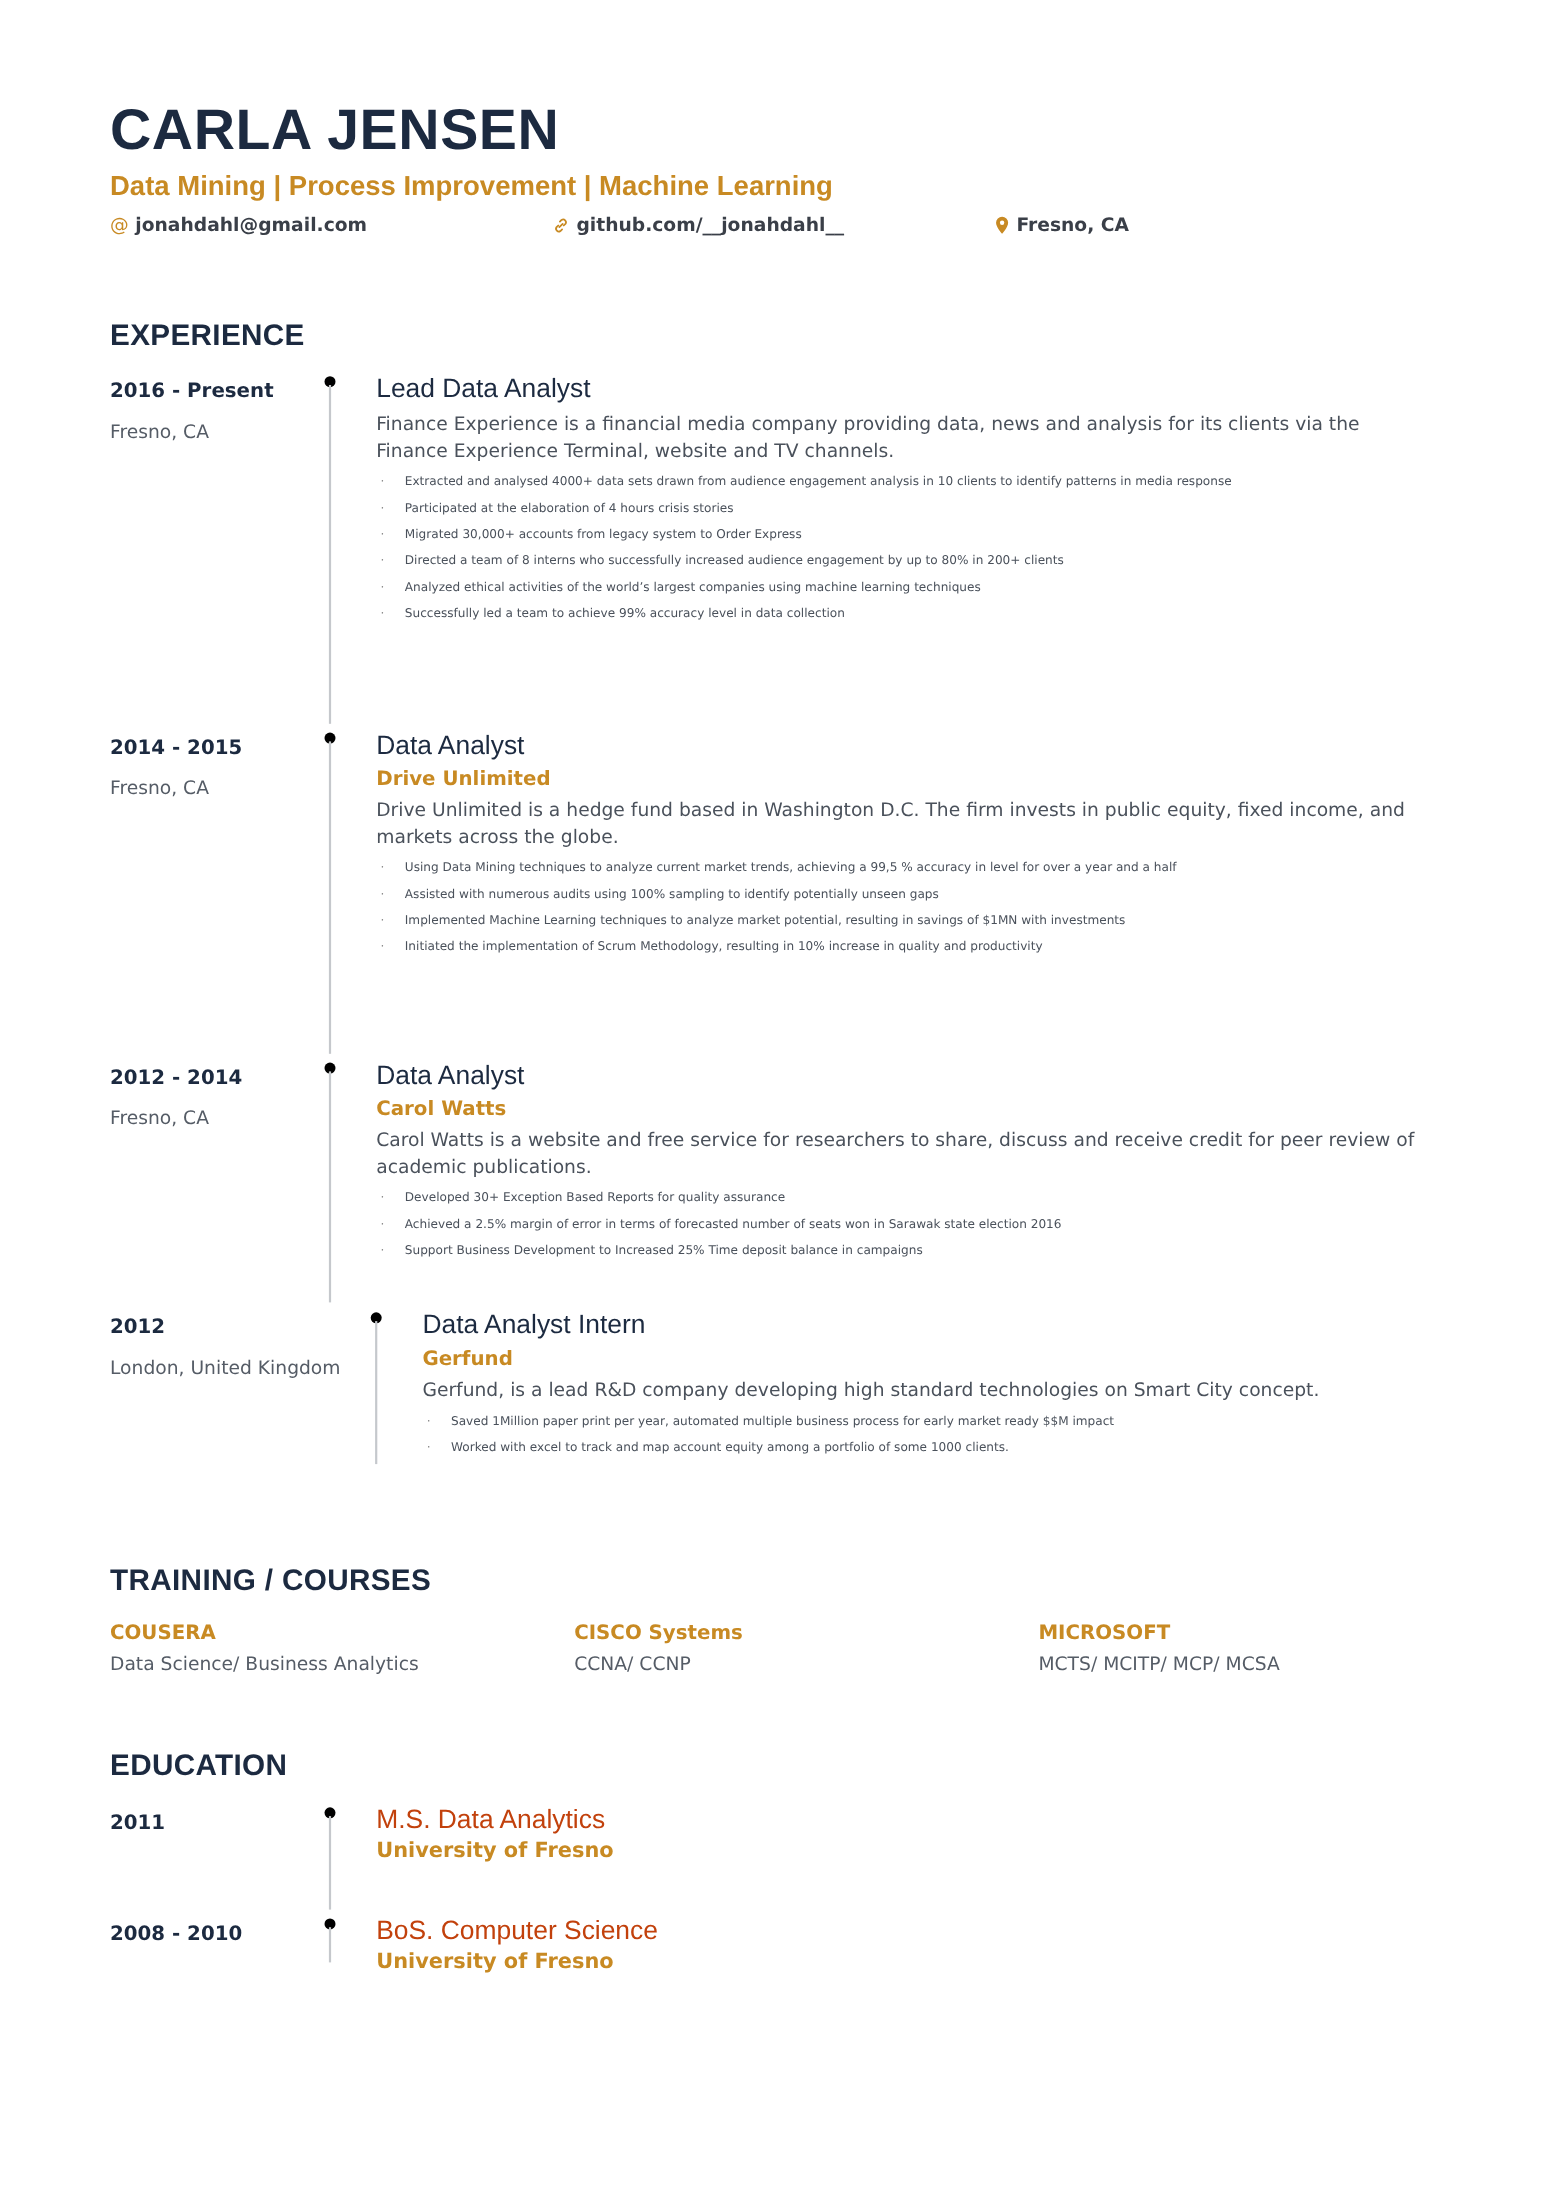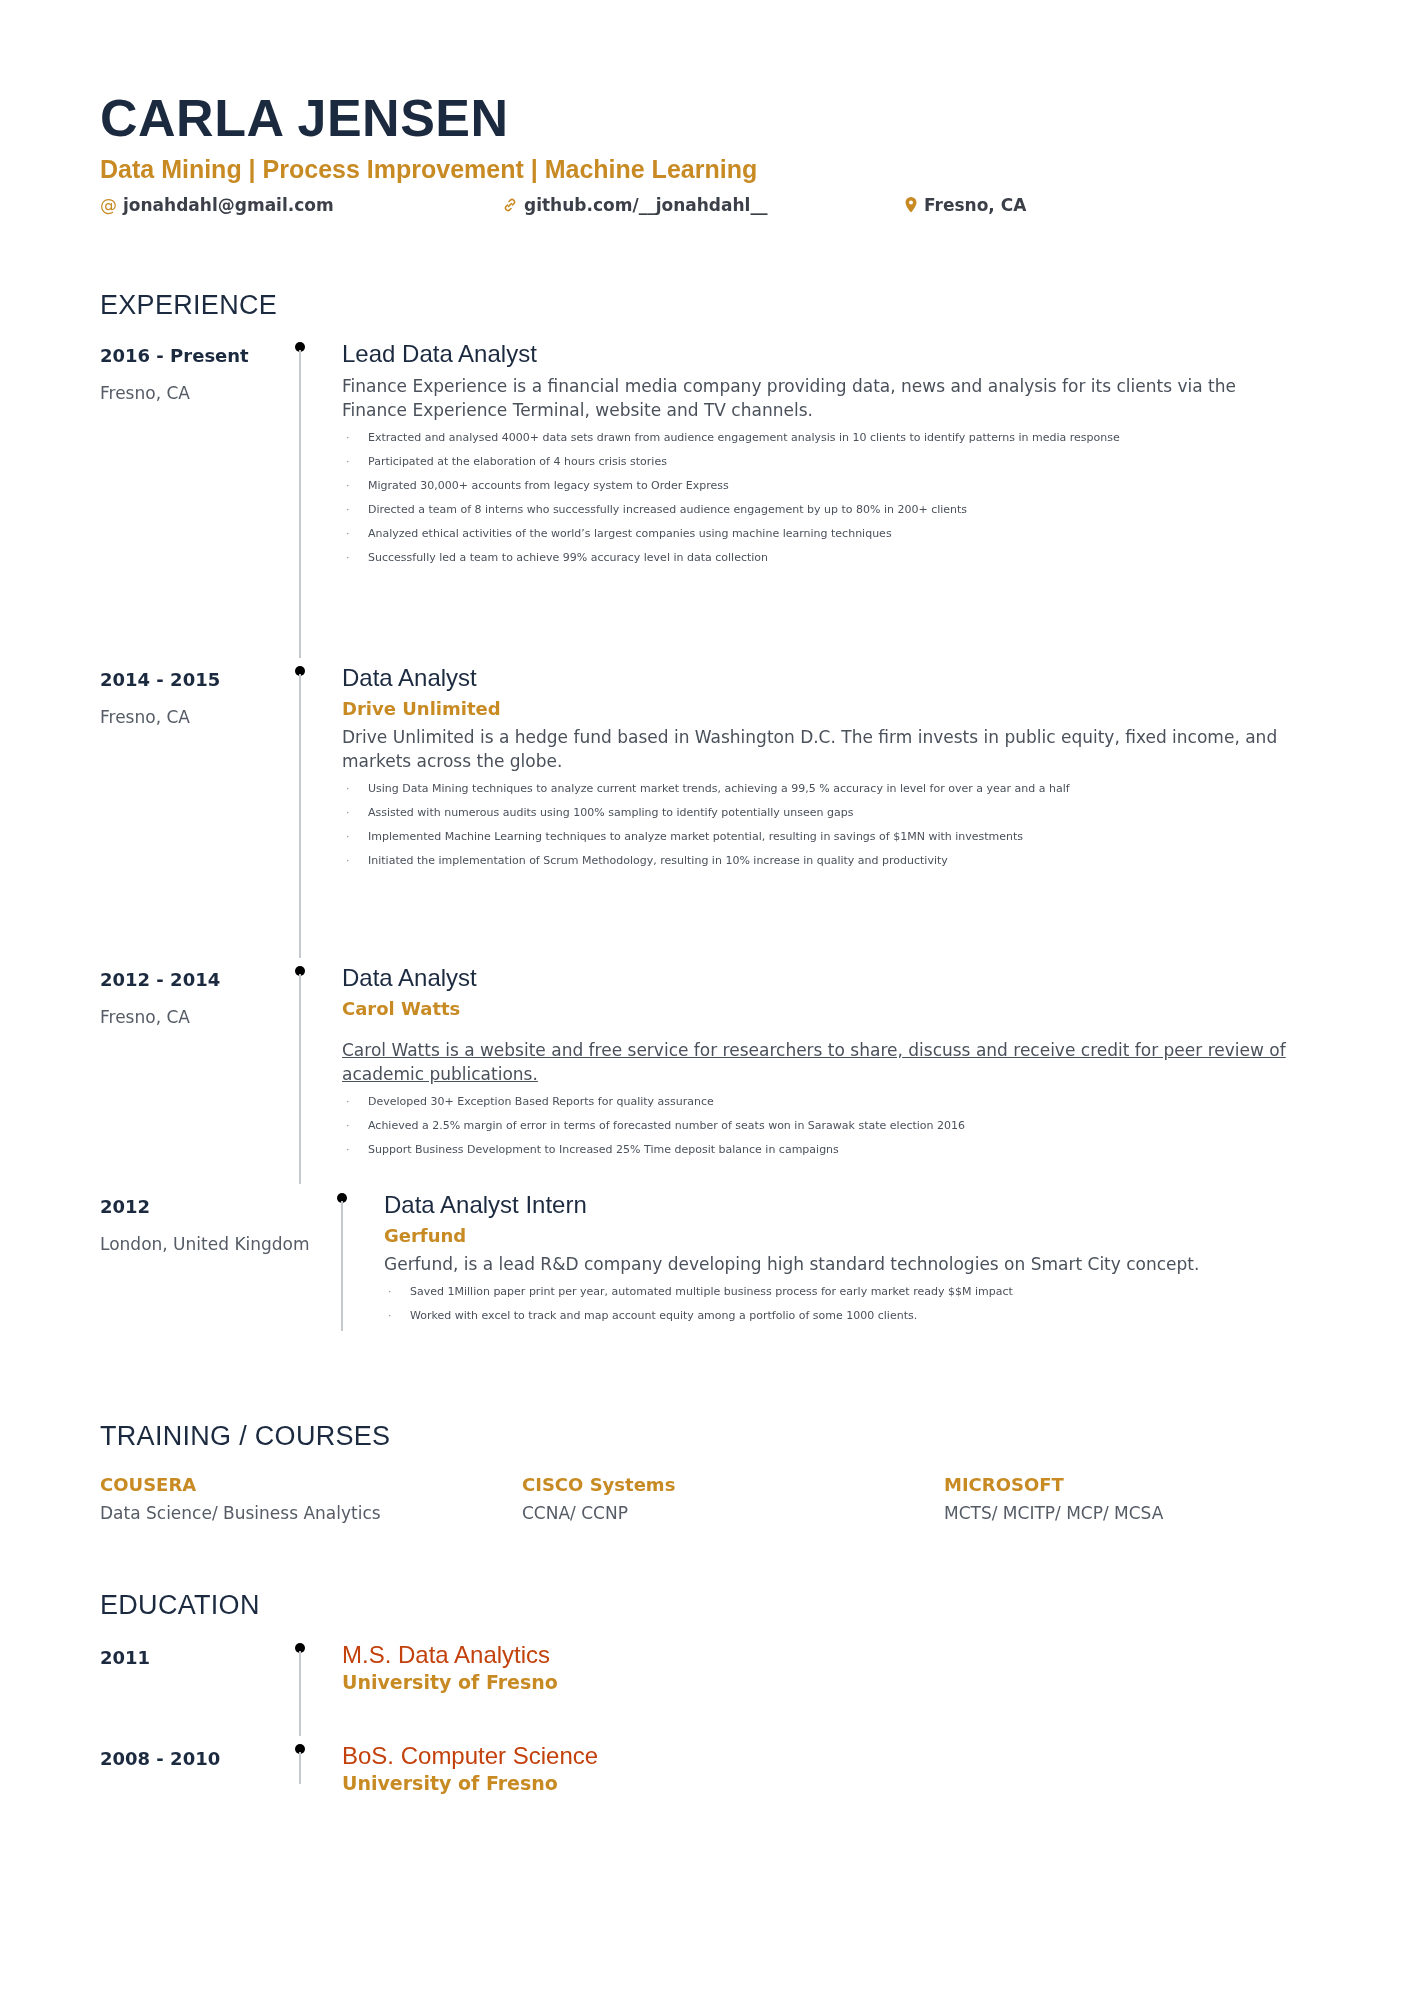--- a/index.html
+++ b/index.html
@@ -2,21 +2,21 @@
 <html><head>
 <meta charset="utf-8">
 <style>
   html, body { margin:0; padding:0; background:#ffffff; }
   body { width:1410px; height:1995px; position:relative; font-family:"DejaVu Sans", sans-serif; color:#3d4450; overflow:hidden; }
   .abs { position:absolute; }
   .name { left:100px; top:88px; font-family:"Liberation Sans", sans-serif; font-weight:700; font-size:52px; color:#1c2a40; letter-spacing:0.5px; }
   .subtitle { left:100px; top:155px; font-family:"Liberation Sans", sans-serif; font-size:25px; color:#c88a23; font-weight:600; }
   .contact { top:195px; font-size:17px; font-weight:700; color:#3a3f48; display:flex; align-items:center; gap:6px; }
   .contact .ic { color:#c88a23; font-size:17px; font-weight:400; display:inline-flex; align-items:center; }
-  .section-title { left:100px; font-family:"Liberation Sans", sans-serif; font-size:27px; color:#1c2a40; font-weight:400; letter-spacing:0.3px; }
+  .section-title { left:100px; font-family:"Liberation Sans", sans-serif; font-size:27px; color:#1c2a40; font-weight:700; letter-spacing:0.3px; }
   .date { font-size:18px; font-weight:700; color:#1c2a40; }
   .loc { font-size:17px; color:#555c66; }
   .dot { width:10px; height:10px; background:#000; border-radius:50%; }
   .vline { width:2px; background:#c5c8cc; }
   .role { font-size:24px; color:#1c2a40; font-family:"Liberation Sans", sans-serif; }
   .company { font-size:18px; font-weight:700; color:#c88a23; }
   .desc { font-size:17px; line-height:24px; color:#4a515b; }
   .bullets { margin:4px 0 0 0; padding:0; list-style:none; }
   .bullets li { position:relative; padding-left:26px; font-size:11px; line-height:24px; color:#4a515b; }
   .bullets li::before { content:"·"; position:absolute; left:4px; top:0; color:#888; }
@@ -88,21 +88,21 @@
   </ul>
 </div>
 
 <div class="abs date" style="left:100px; top:969px;">2012 - 2014</div>
 <div class="abs loc" style="left:100px; top:1007px;">Fresno, CA</div>
 <div class="abs dot" style="left:295px; top:966px;"></div>
 <div class="abs vline" style="left:299px; top:974px; height:210px;"></div>
 <div class="abs" style="left:342px; top:964px; width:950px;">
   <div class="role">Data Analyst</div>
   <div class="company" style="margin-top:6px;">Carol Watts</div>
-  <div class="desc" style="margin-top:19px;text-decoration:underline;">Carol Watts is a website and free service for researchers to share, discuss and receive credit for peer review of academic publications.</div>
+  <div class="desc" style="margin-top:6px;">Carol Watts is a website and free service for researchers to share, discuss and receive credit for peer review of academic publications.</div>
   <ul class="bullets">
     <li>Developed 30+ Exception Based Reports for quality assurance</li>
     <li>Achieved a 2.5% margin of error in terms of forecasted number of seats won in Sarawak state election 2016</li>
     <li>Support Business Development to Increased 25% Time deposit balance in campaigns</li>
   </ul>
 </div>
 
 <div class="abs date" style="left:100px; top:1196px;">2012</div>
 <div class="abs loc" style="left:100px; top:1234px;">London, United Kingdom</div>
 <div class="abs dot" style="left:337px; top:1193px;"></div>

